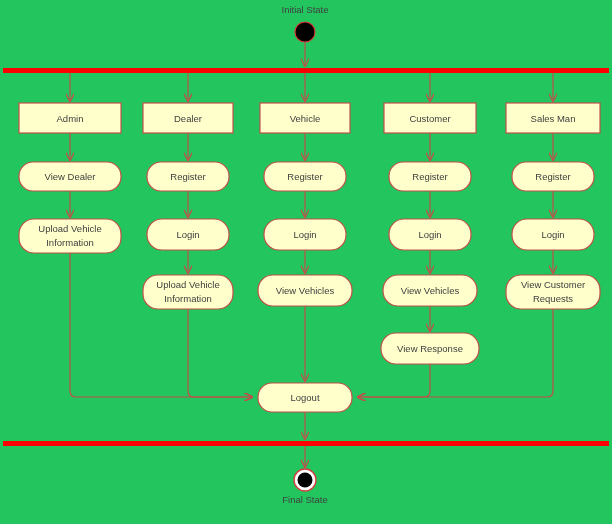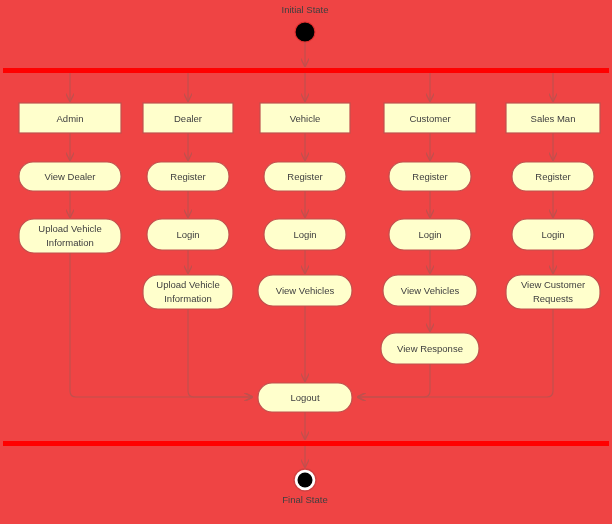--- a/index.html
+++ b/index.html
@@ -10,21 +10,21 @@
   body {
     width: 612px;
     height: 524px;
     font-family: "Liberation Sans", sans-serif;
     overflow: hidden;
   }
   #diagram-root {
     position: relative;
     width: 612px;
     height: 524px;
-    background: #ef4444;
+    background: #22c55e;
   }
   svg.canvas {
     display: block;
     width: 612px;
     height: 524px;
   }
   .node-rect {
     fill: #ffffcc;
     stroke: #c0504d;
     stroke-width: 1.2;

